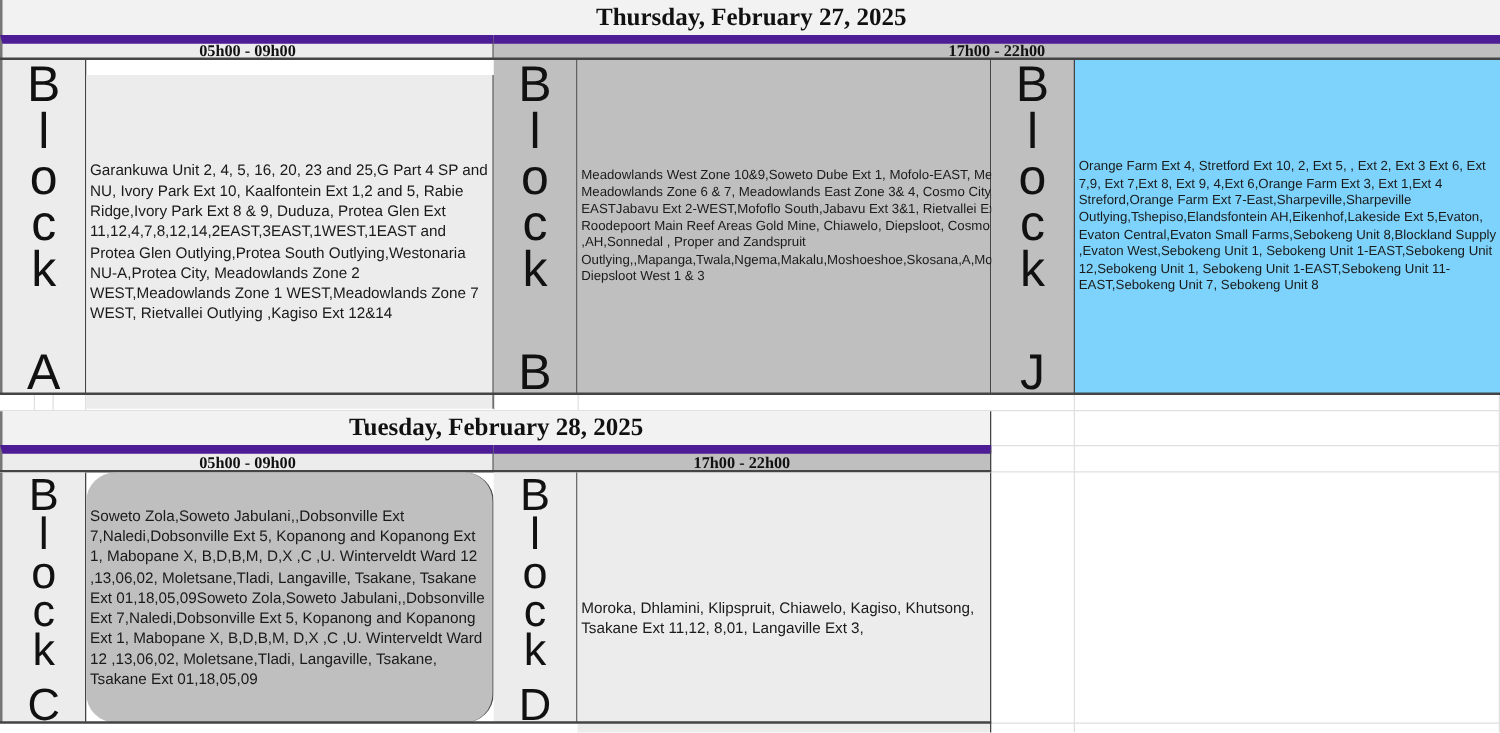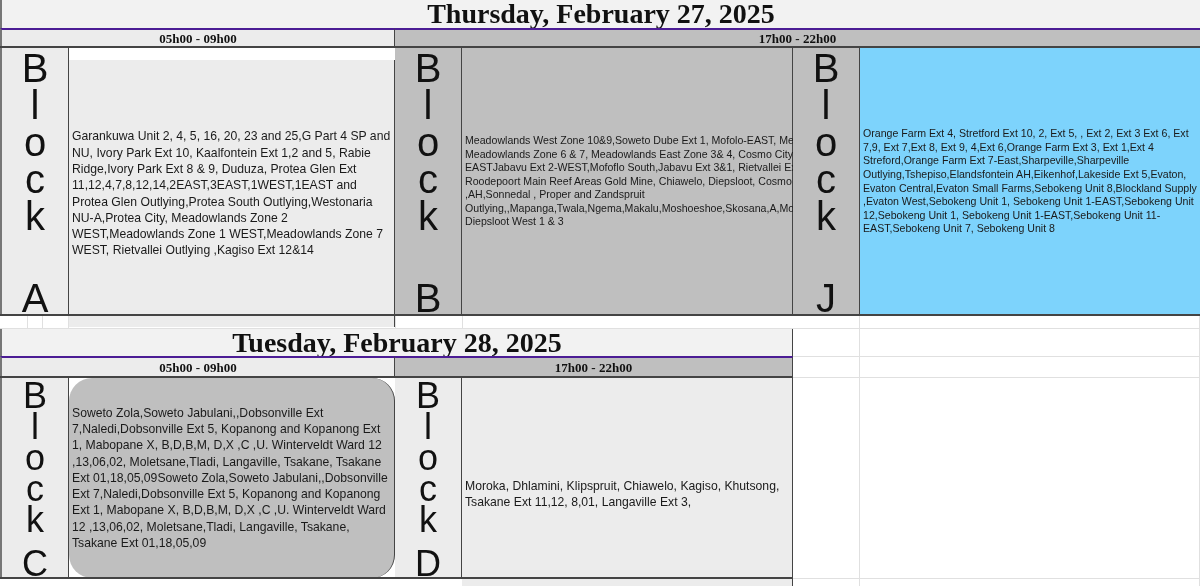--- a/index.html
+++ b/index.html
@@ -1,20 +1,20 @@
 <!DOCTYPE html>
 <html><head>
 <meta charset="utf-8">
 <style>
   html, body { margin:0; padding:0; }
   body { width:1200px; height:586px; background:#ffffff; position:relative; overflow:hidden; font-family:"Liberation Sans", sans-serif; }
   .abs { position:absolute; box-sizing:border-box; }
   .gl { position:absolute; background:#e0e0e0; }
-  .title { font-family:"Liberation Serif", serif; font-weight:bold; font-size:28px; color:#111; display:flex; align-items:center; justify-content:center; }
-  .slot { font-family:"Liberation Serif", serif; font-weight:bold; font-size:13px; color:#111; display:flex; align-items:center; justify-content:center; border-top:2px solid #4c1d95; }
+  .title { font-family:"Liberation Serif", serif; font-weight:bold; font-size:20px; color:#111; display:flex; align-items:center; justify-content:center; }
+  .slot { font-family:"Liberation Serif", serif; font-weight:bold; font-size:13px; color:#111; display:flex; align-items:center; justify-content:center; border-top:7px solid #4c1d95; }
   .blockcol { display:flex; flex-direction:column; align-items:center; justify-content:space-between; border-right:1.5px solid #444; font-family:"Liberation Sans", sans-serif; color:#111; padding:2px 0 0 0; }
   .blockcol .letters { display:flex; flex-direction:column; align-items:center; line-height:1; }
   .blockcol .ch { font-size:40px; line-height:37px; }
   .blockcol .id { font-size:40px; line-height:40px; margin-bottom:-3px; }
   .areas { display:flex; align-items:center; padding:0 2px 0 3px; color:#1a1a1a; border-right:1.5px solid #444; }
   .areas span { display:block; }
   .f12 { font-size:12.2px; line-height:16.3px; }
   .f105 { font-size:10.6px; line-height:13.6px; }
   .hline { position:absolute; height:2px; background:#444; }
 </style>

